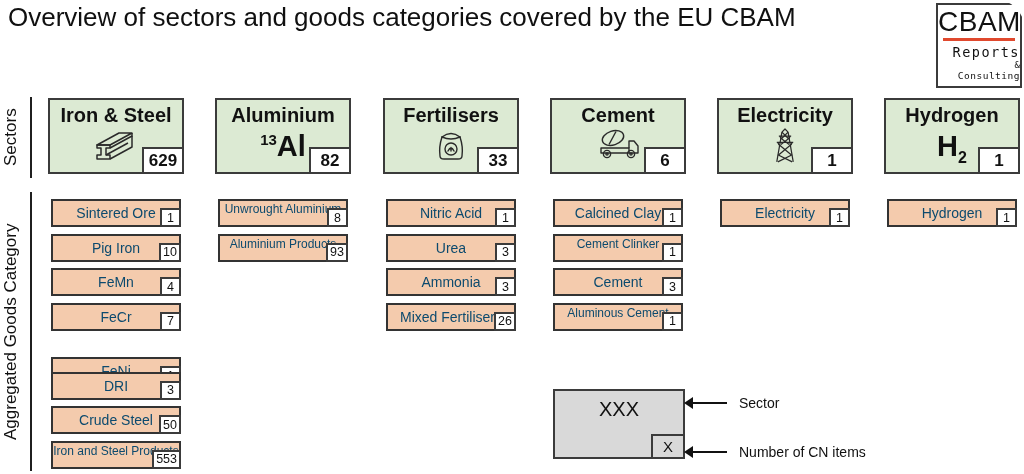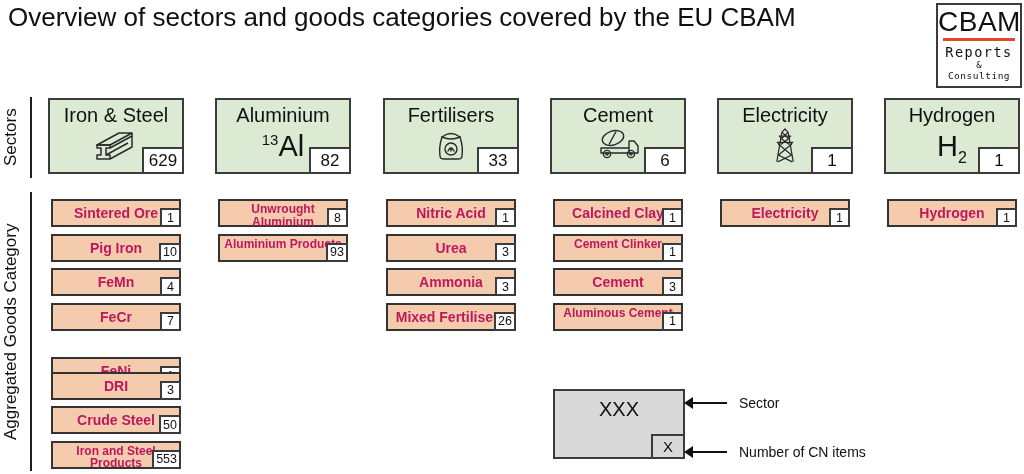--- a/index.html
+++ b/index.html
@@ -1,48 +1,48 @@
 <!DOCTYPE html>
 <html style="--green: #dcead3; --tan: #f4cbad; --gray: #d9d9d9; --accent: #e0492e; --border: #3b3b3b;"><head>
 <meta charset="utf-8">
 <style>
   :root{
     --green:#dcead3; --tan:#f4cbad; --gray:#d9d9d9; --accent:#e0492e; --border:#3b3b3b;
   }
   *{margin:0;padding:0;box-sizing:border-box;}
   body{font-family:"Liberation Sans",sans-serif;background:#fff;}
-  .page{position:relative;width:1024px;height:474px;background:#fff;overflow:hidden;color:#151515;}
+  .page{position:relative;width:1024px;height:474px;background:#fff;overflow:hidden;color:#151515;border-radius:27px;}
   .title{position:absolute;left:8px;top:2px;font-size:26px;letter-spacing:0;color:#101010;}
   
-  .logo{position:absolute;left:936px;top:3px;width:86px;height:85px;border:2px solid var(--border);background:#fff;text-align:center;}
+  .logo{position:absolute;left:936px;top:3px;width:86px;height:85px;border:2px solid var(--border);background:#fff;text-align:right;}
   .logo-cbam{font-size:28px;line-height:1.02;margin-top:3px;letter-spacing:0.5px;color:#111;}
   .logo-rule{width:72px;height:3px;background:var(--accent);margin:1px auto 3px;}
   .logo-reports{font-family:"DejaVu Sans Mono",monospace;font-size:13.5px;letter-spacing:1.5px;color:#111;}
   .logo-amp{font-family:"DejaVu Sans Mono",monospace;font-size:9px;color:#111;}
   .logo-consulting{font-family:"DejaVu Sans Mono",monospace;font-size:9.5px;letter-spacing:0.5px;color:#111;}
   
   .vline{position:absolute;left:30px;width:2px;background:#1f1f1f;}
   .vline.sectors{top:97px;height:81px;}
   .vline.cats{top:192px;height:279px;}
   .vlabel{position:absolute;left:1px;width:26px;writing-mode:vertical-rl;transform:rotate(180deg);text-align:center;font-size:17px;color:#101010;white-space:nowrap;}
   .vlabel.sectors{top:97px;height:81px;}
   .vlabel.cats{top:192px;height:279px;}
   
-  .sector{position:absolute;top:98px;width:136px;height:76px;background:var(--green);border:2px solid var(--border);text-align:center;}
+  .sector{position:absolute;top:98px;width:136px;height:76px;background:var(--green);border:2px solid var(--border);text-align:center;font-weight:bold;}
   .sector-name{font-size:20px;margin-top:4px;color:#111;}
   .sector-icon{margin-top:1px;line-height:0;}
   .sector-icon svg{stroke:#2a2a2a;fill:none;}
   .sector-symbol{font-size:29px;margin-top:3px;color:#111;}
   .sector-symbol sup{font-size:15px;}
   .sector-symbol sub{font-size:16px;}
   .badge{position:absolute;right:-2px;bottom:-2px;background:#fff;border:2px solid var(--border);display:flex;align-items:center;justify-content:center;color:#111;}
   .sector-badge{min-width:42px;height:27px;font-size:17px;padding:0 4px;}
   
   .cat{position:absolute;width:130px;height:28px;background:var(--tan);border:2px solid #333;text-align:center;}
-  .cat-label{font-size:14px;line-height:25px;color:#be185d;font-weight:bold;}
+  .cat-label{font-size:14px;line-height:25px;color:#0c4a6e;}
   .cat.two .cat-label{font-size:12px;line-height:12.5px;display:block;padding-top:2px;}
   .cat-badge{min-width:21px;height:19px;font-size:12.5px;padding:0 2px;}
   
   .legend-box{position:absolute;left:553px;top:389px;width:132px;height:70px;background:var(--gray);border:2px solid var(--border);text-align:center;}
   .legend-xxx{font-size:20px;margin-top:7px;color:#111;}
   .legend-badge{min-width:34px;height:25px;font-size:15px;background:var(--gray);}
   .arrow{position:absolute;height:2px;background:#111;}
   .arrow::before{content:"";position:absolute;left:-9px;top:-5px;width:0;height:0;border-right:9px solid #111;border-top:6px solid transparent;border-bottom:6px solid transparent;}
   .arrow-label{position:absolute;font-size:14px;color:#101010;white-space:nowrap;}
 </style>

